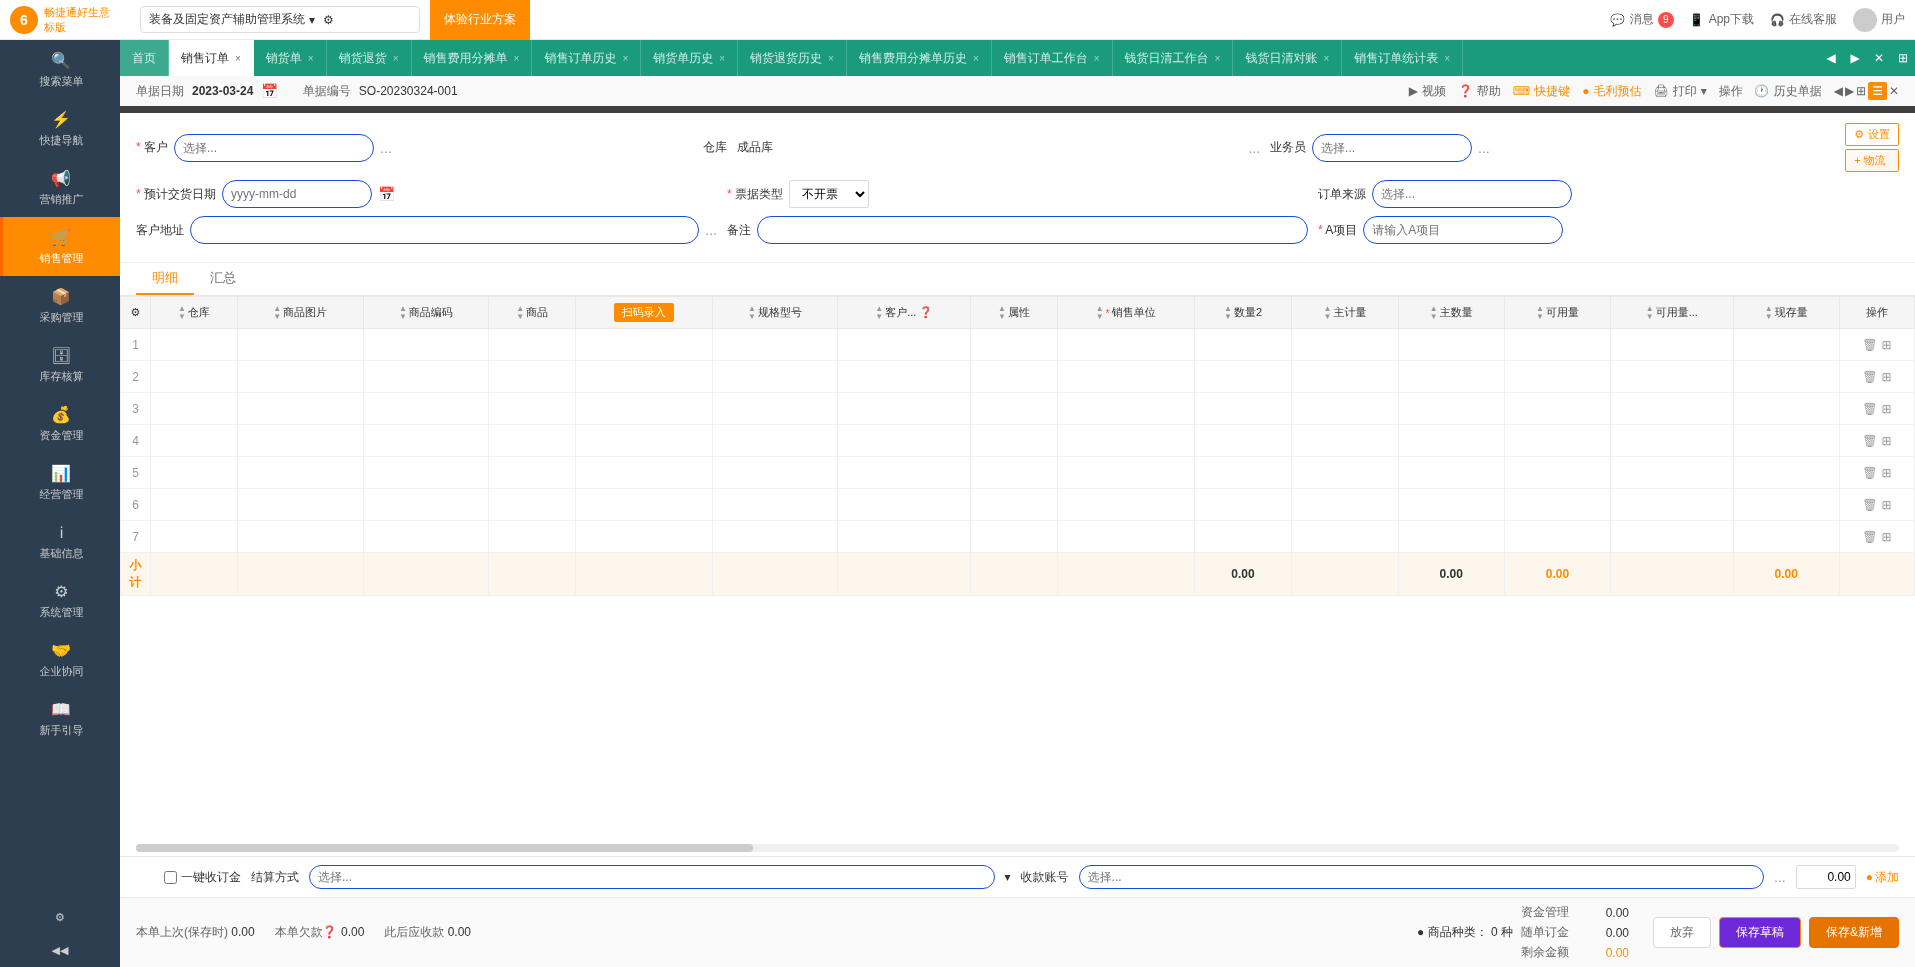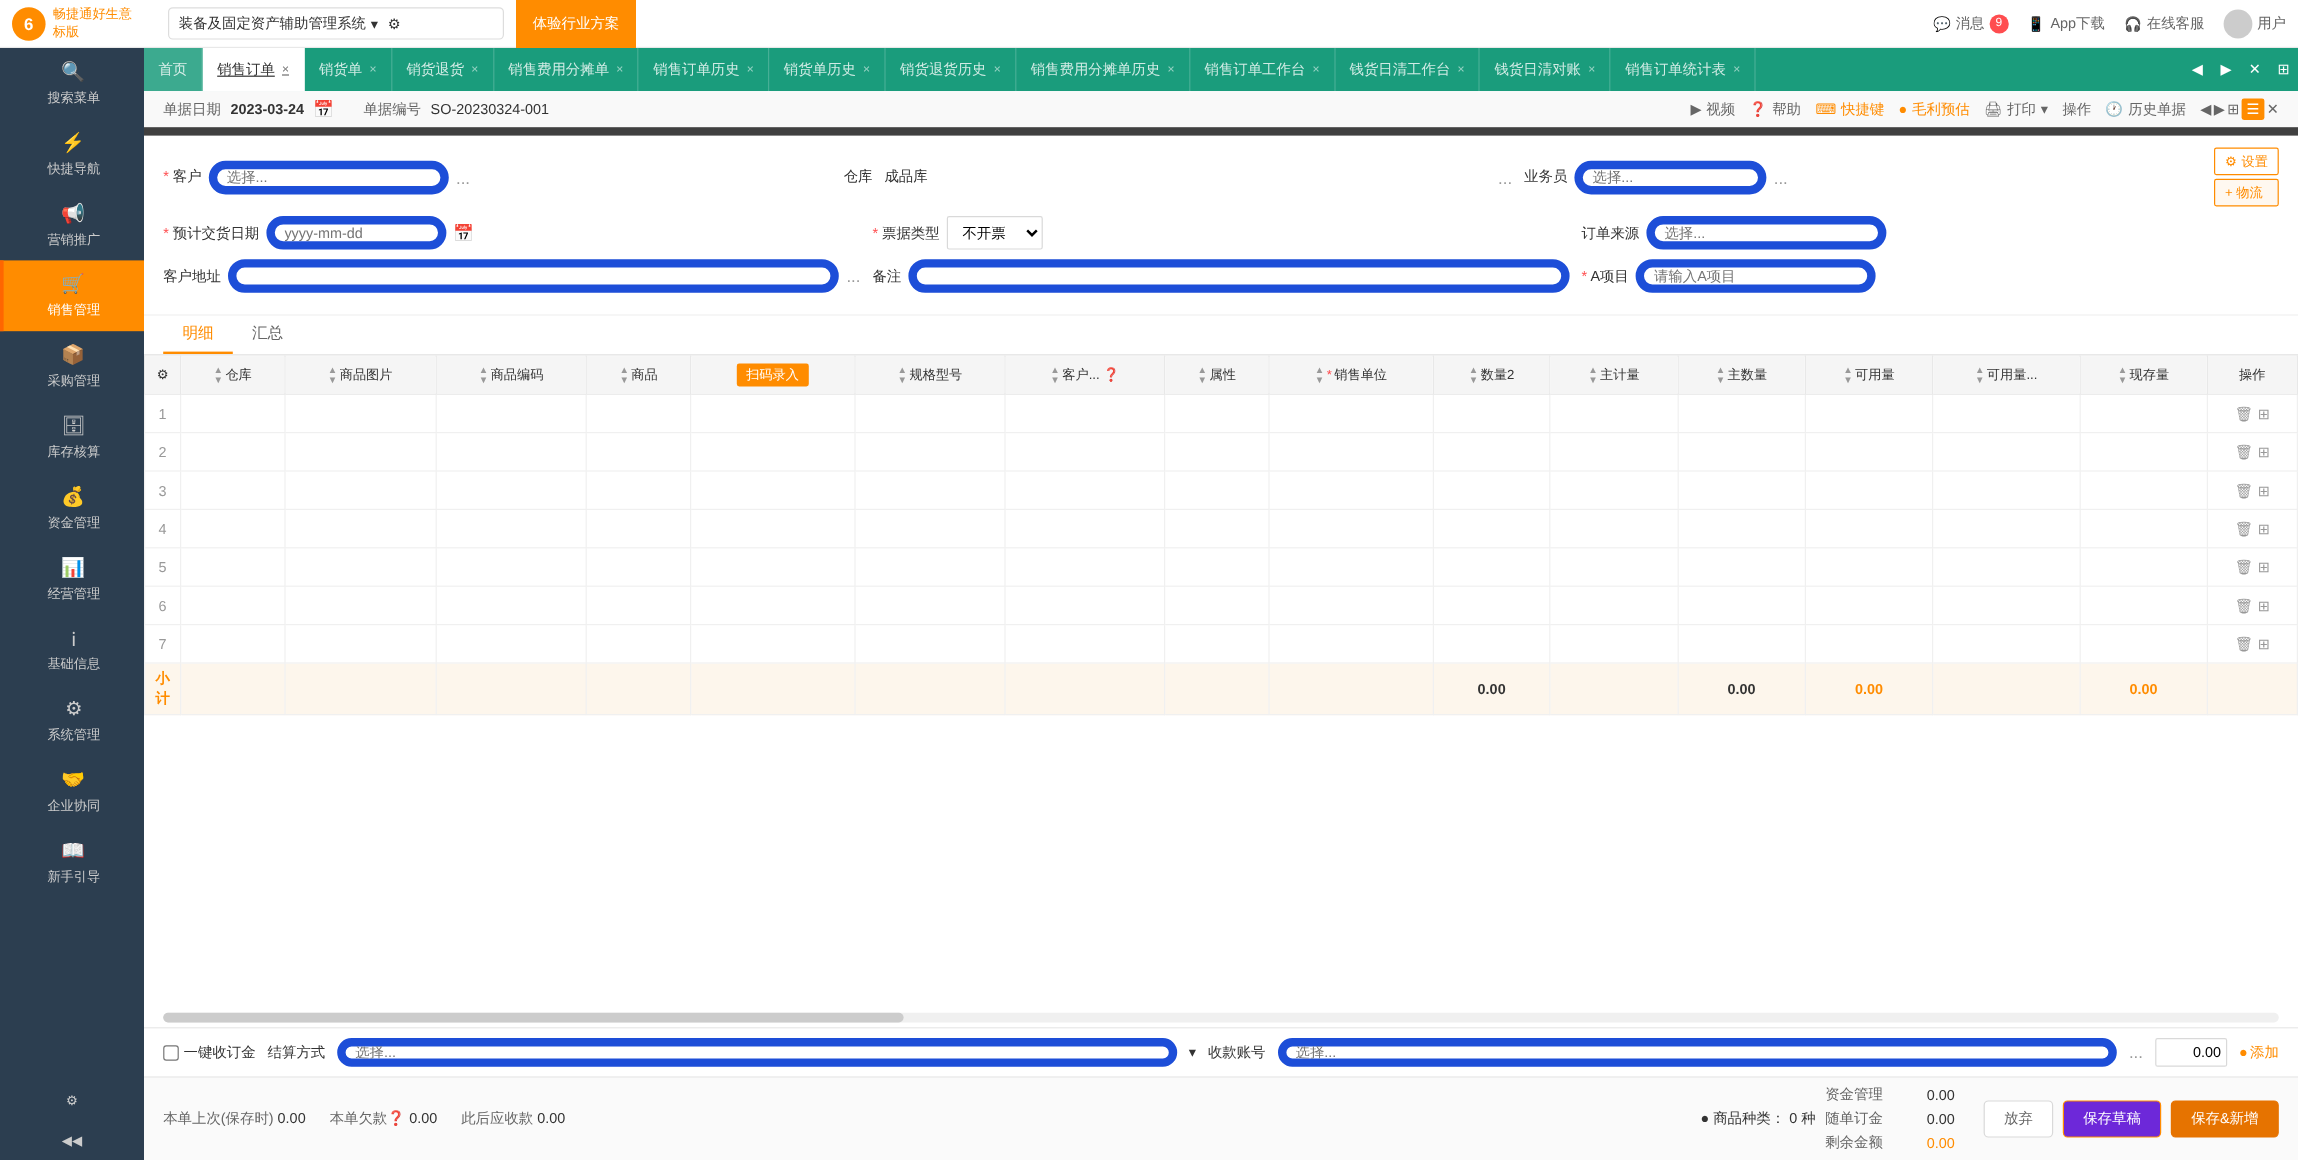--- a/index.html
+++ b/index.html
@@ -169,21 +169,20 @@
       gap: 4px;
       border-right: 1px solid rgba(255,255,255,0.2);
       flex-shrink: 0;
     }
     .tab-item:first-child {
       background: rgba(255,255,255,0.15);
     }
     .tab-item.active {
       background: white;
       color: #333;
-      text-decoration: underline;
     }
     .tab-close {
       font-size: 10px;
       opacity: 0.7;
       margin-left: 2px;
     }
     .tab-nav-btn {
       display: flex;
       align-items: center;
       justify-content: center;
@@ -260,21 +259,21 @@
       color: #333;
       white-space: nowrap;
     }
     .form-label.required::before {
       content: '* ';
       color: #ff4d4f;
     }
     .form-input {
       flex: 1;
       height: 28px;
-      border: 7px solid #1d4ed8;
+      border: 1px solid #1d4ed8;
       border-radius: 14px;
       padding: 0 8px;
       font-size: 12px;
       outline: none;
       color: #999;
     }
     .form-dots {
       color: #999;
       cursor: pointer;
       font-size: 14px;
@@ -387,20 +386,21 @@
     .bottom-row {
       display: flex;
       align-items: center;
       gap: 10px;
     }
     .checkbox-label {
       display: flex;
       align-items: center;
       gap: 4px;
       font-size: 12px;
+      margin-left: 28px;
     }
     .amount-input {
       width: 60px;
       height: 24px;
       border: 1px solid #d9d9d9;
       border-radius: 2px;
       padding: 0 4px;
       font-size: 12px;
       text-align: right;
     }

